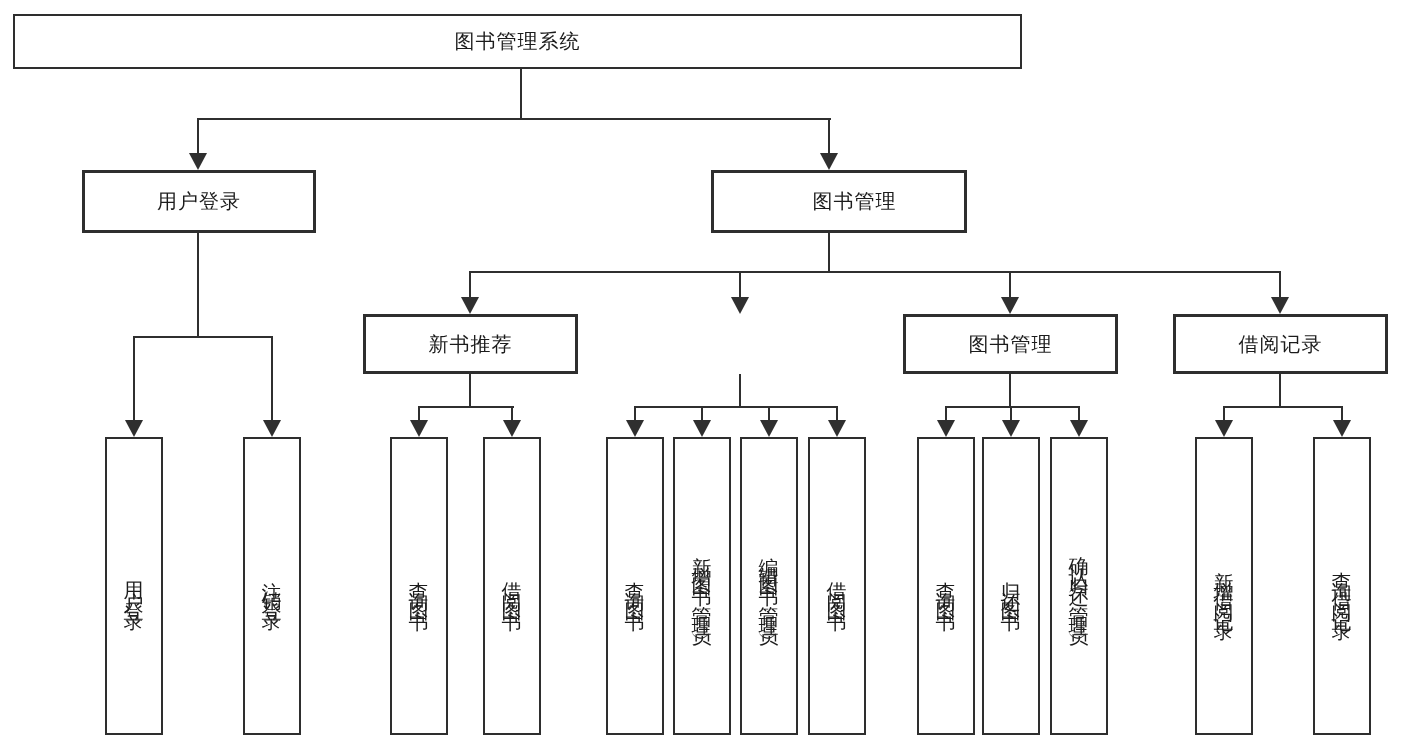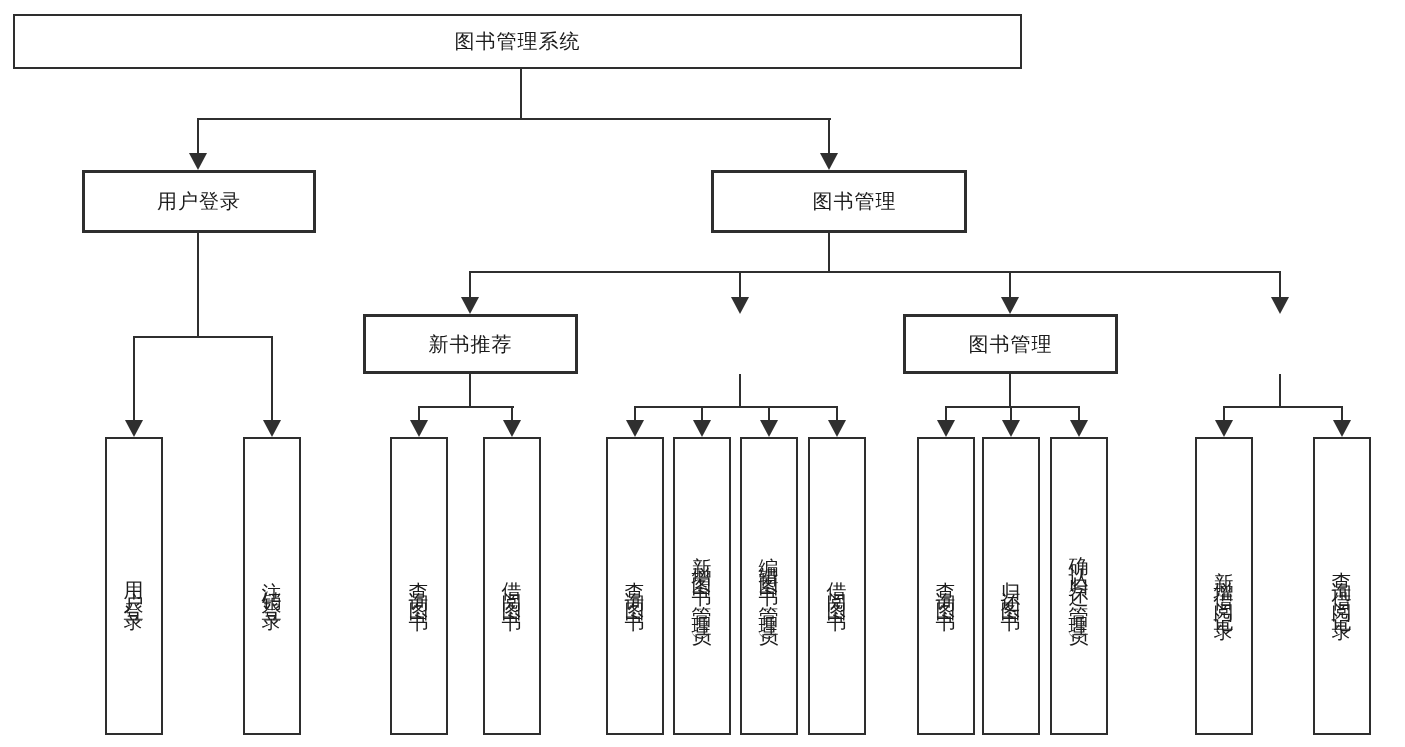--- a/index.html
+++ b/index.html
@@ -99,20 +99,21 @@
   <div class="arrow" style="left:461px;  top:297px;"></div>
   <div class="vline" style="left:739px;  top:271px; height:27px;"></div>
   <div class="arrow" style="left:731px;  top:297px;"></div>
   <div class="vline" style="left:1009px; top:271px; height:27px;"></div>
   <div class="arrow" style="left:1001px; top:297px;"></div>
   <div class="vline" style="left:1279px; top:271px; height:27px;"></div>
   <div class="arrow" style="left:1271px; top:297px;"></div>
 
   <div class="box lvl3" style="left:363px;">新书推荐</div>
   <div class="box lvl3" style="left:903px;">图书管理</div>
+  <div class="box lvl3" style="left:1173px;">借阅记录</div>
 
   <div class="vline" style="left:469px; top:374px; height:34px;"></div>
   <div class="hline" style="left:418px; top:406px; width:96px;"></div>
   <div class="vline" style="left:418px; top:406px; height:15px;"></div>
   <div class="arrow" style="left:410px; top:420px;"></div>
   <div class="vline" style="left:511px; top:406px; height:15px;"></div>
   <div class="arrow" style="left:503px; top:420px;"></div>
 
   <div class="vline" style="left:739px; top:374px; height:34px;"></div>
   <div class="hline" style="left:634px; top:406px; width:204px;"></div>

